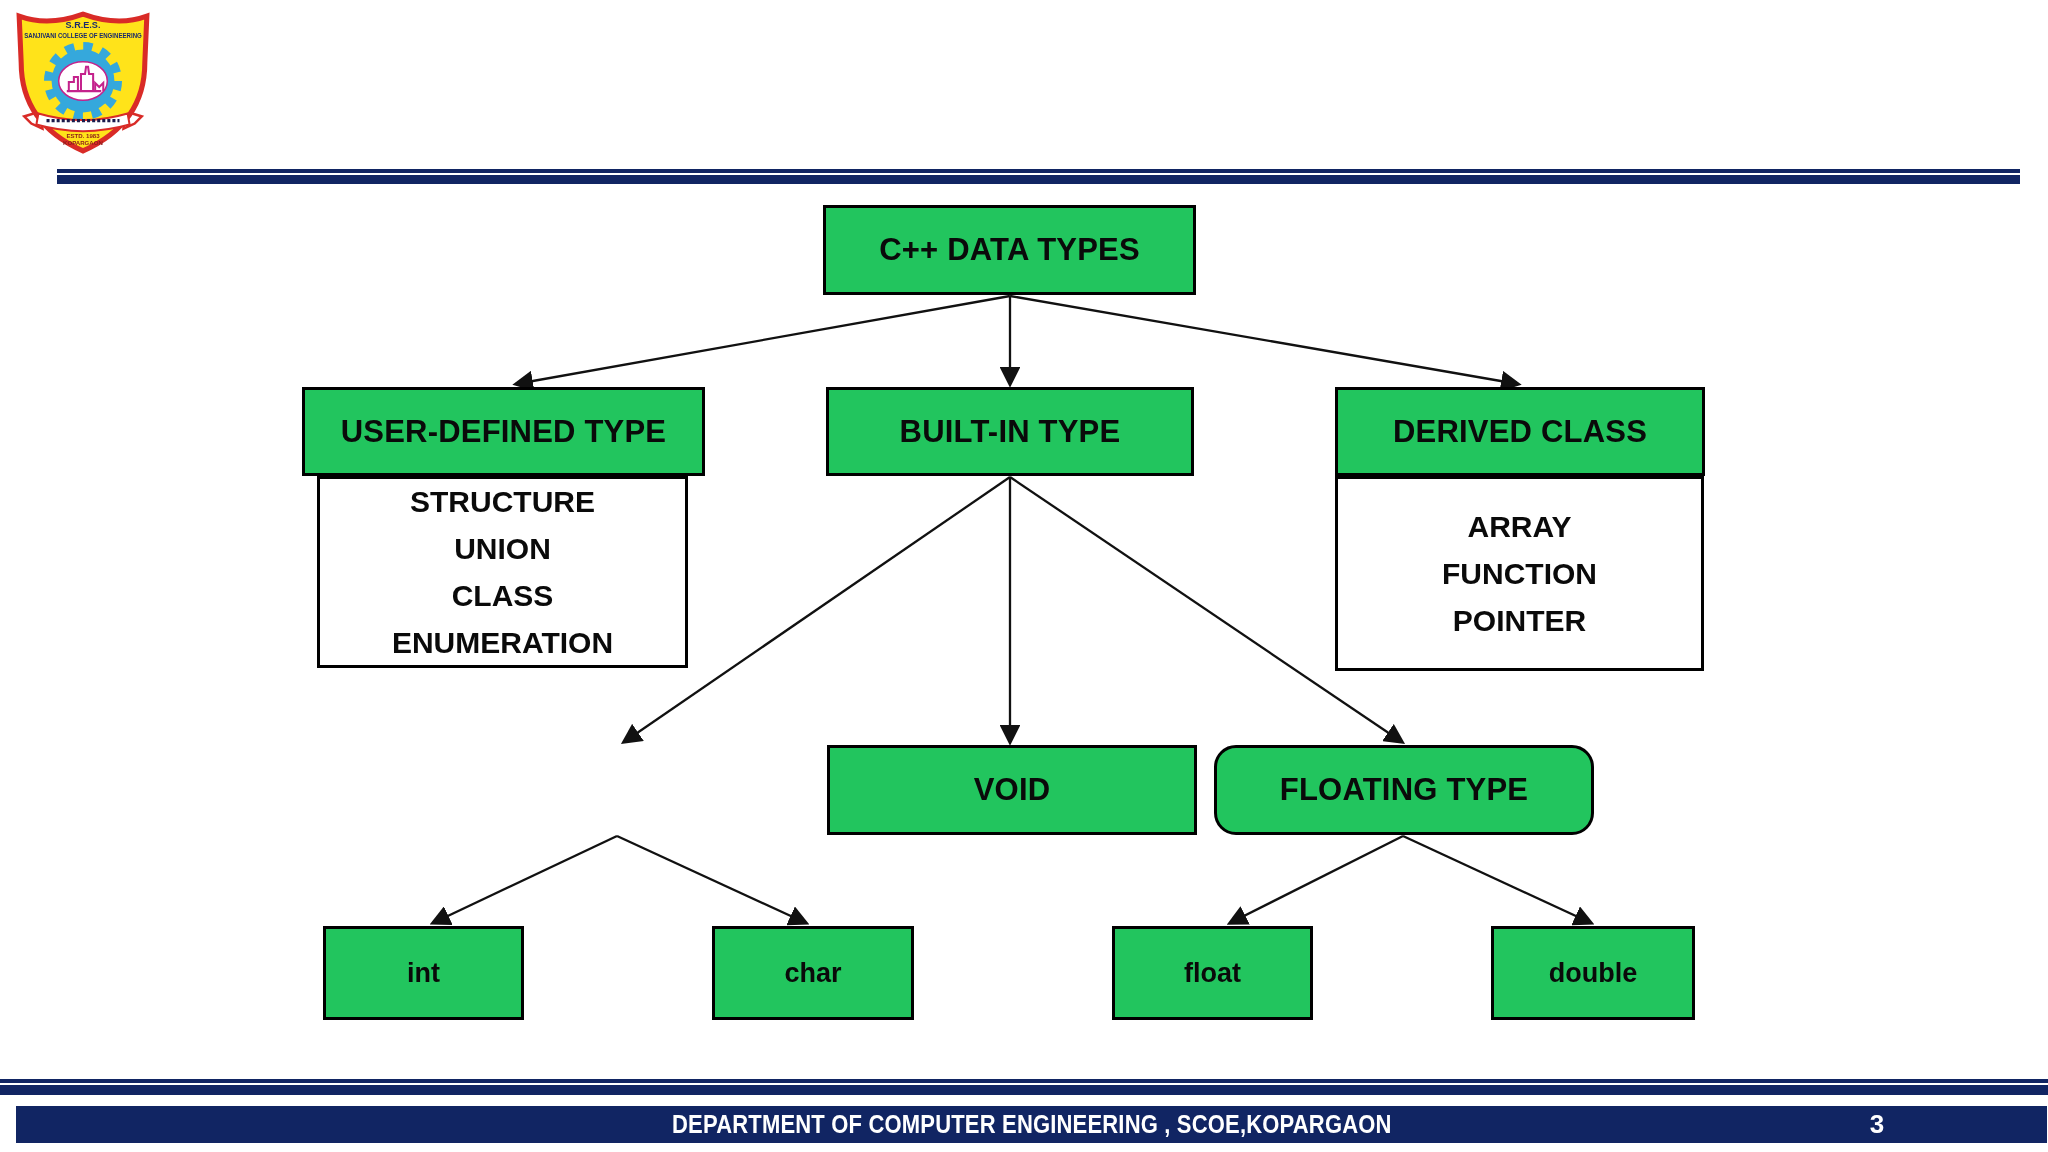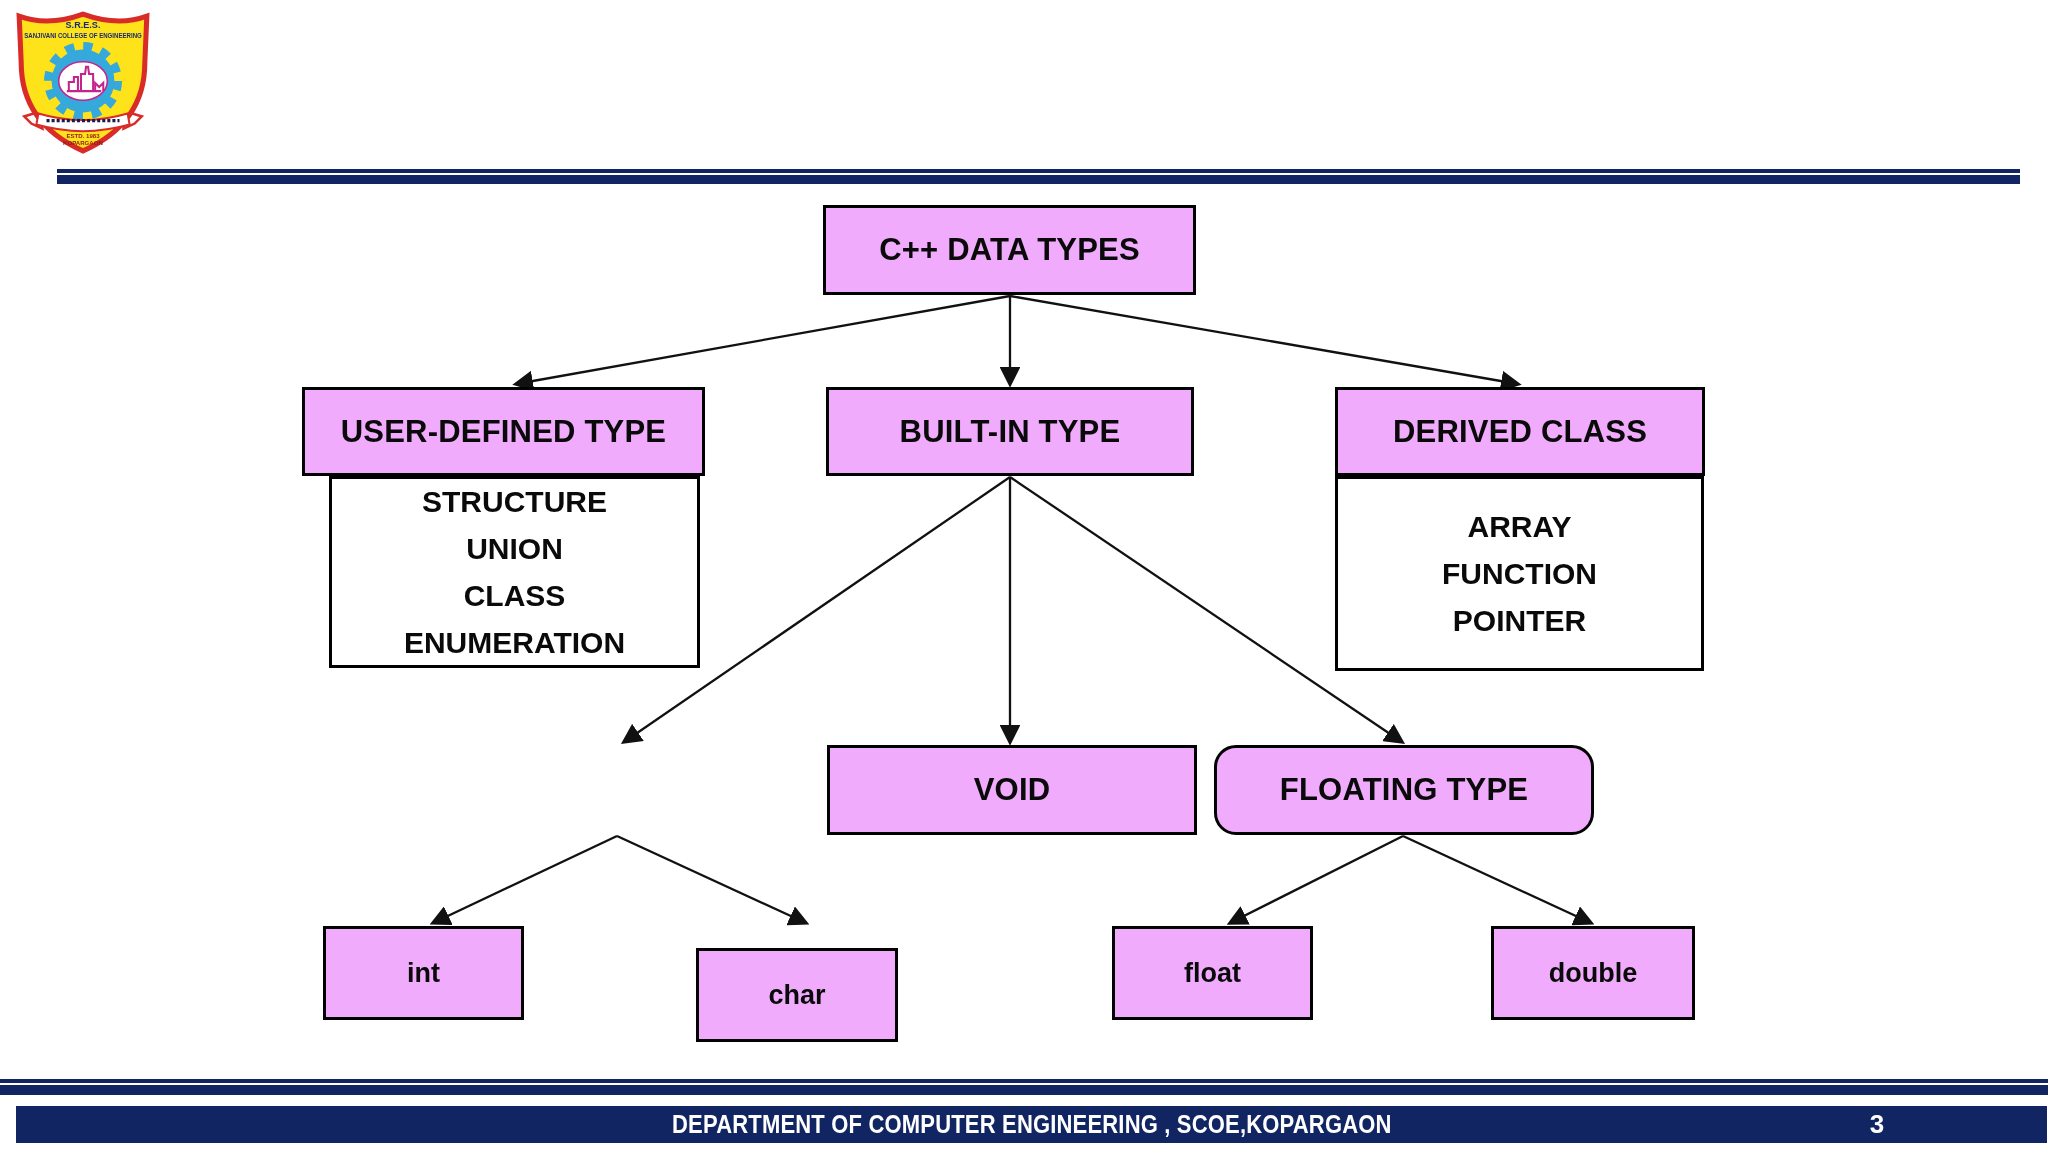--- a/index.html
+++ b/index.html
@@ -13,39 +13,39 @@
   .hdr-thick { left:57px;  top:175px; width:1963px; height:9px; }
 
   
   .logo { position:absolute; left:8px; top:6px; width:150px; height:152px; }
 
   
   .connectors { position:absolute; left:0; top:0; width:2048px; height:1152px; pointer-events:none; }
   .connectors line { stroke:#111; stroke-width:2.3; }
 
   
-  .node { position:absolute; background:#f0abfc; border:3px solid #000; display:flex;
+  .node { position:absolute; background:#22c55e; border:3px solid #000; display:flex;
           align-items:center; justify-content:center; color:#0a0a0a; font-weight:bold; }
   .node.big   { font-size:31px; letter-spacing:0.2px; }
   .node.small { font-size:27px; }
   .items { position:absolute; background:#fff; border:3px solid #000; display:flex;
            flex-direction:column; align-items:center; justify-content:center;
            color:#0a0a0a; font-weight:bold; font-size:30px; line-height:47px; }
 
   .n-root      { left:823px;  top:205px; width:373px; height:90px; font-size:32px; }
   .n-user      { left:302px;  top:387px; width:403px; height:89px; }
-  .n-user-items{ left:317px;  top:476px; width:371px; height:192px;margin-left:12px; }
+  .n-user-items{ left:317px;  top:476px; width:371px; height:192px; }
   .n-built     { left:826px;  top:387px; width:368px; height:89px; }
   .n-derived   { left:1335px; top:387px; width:370px; height:89px; }
   .n-derived-items { left:1335px; top:476px; width:369px; height:195px; }
   .n-integral  { left:430px;  top:745px; width:375px; height:90px; }
   .n-void      { left:827px;  top:745px; width:370px; height:90px; }
   .n-floating  { left:1214px; top:745px; width:380px; height:90px;border-radius:22px; }
   .n-int       { left:323px;  top:926px; width:201px; height:94px; }
-  .n-char      { left:696px;  top:926px; width:202px; height:94px;margin-top:22px; }
+  .n-char      { left:712px;  top:926px; width:202px; height:94px; }
   .n-float     { left:1112px; top:926px; width:201px; height:94px; }
   .n-double    { left:1491px; top:926px; width:204px; height:94px; }
 
   
   .ftr-thin  { left:0; top:1079px; width:2048px; height:4px; }
   .ftr-thick { left:0; top:1085px; width:2048px; height:10px; }
   .footer-bar { position:absolute; left:16px; top:1106px; width:2031px; height:37px;
                 background:#112563; display:flex; align-items:center; justify-content:center; }
   .footer-bar .ftxt { color:#fff; font-weight:bold; font-size:25px; display:inline-block;
                       transform:scaleX(0.88); letter-spacing:0.2px; white-space:nowrap; }

